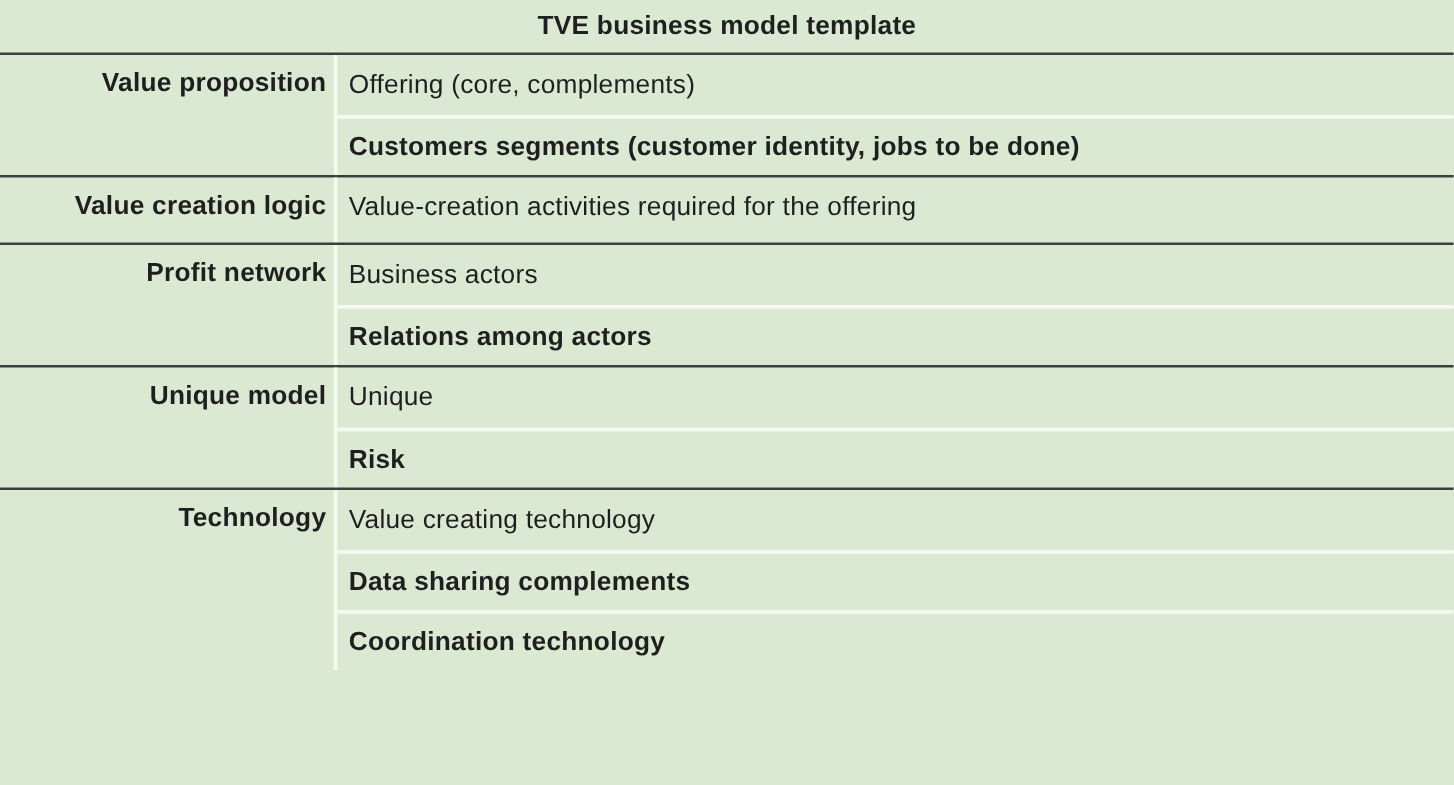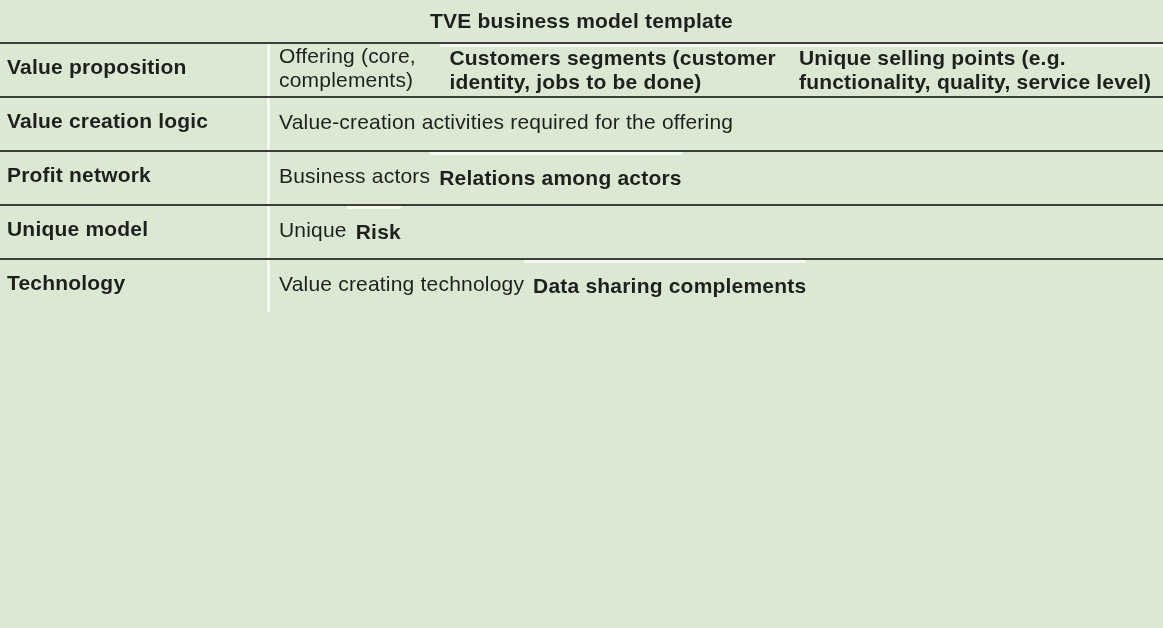--- a/index.html
+++ b/index.html
@@ -36,26 +36,27 @@
     border-top: 2px solid #3e3e3e;
   }
   .col1 {
     flex: 0 0 267px;
     width: 267px;
     box-sizing: border-box;
     padding: 11px 6px 17px 7px;
     font-size: 21px;
     font-weight: bold;
     letter-spacing: 0.2px;
+    text-align: right;
   }
   .col2 {
     flex: 1;
     border-left: 3px solid #f5faf0;
     display: flex;
-    flex-direction: row;
+    flex-direction: column;
   }
   .subrow {
     height: 48px;
     box-sizing: border-box;
     display: flex;
     align-items: center;
     padding-left: 9px;
     font-size: 21px;
     letter-spacing: 0.2px;
   }
@@ -69,21 +70,20 @@
 
 <div class="slide">
 
   <div class="title-row">TVE business model template</div>
 
   <div class="section">
     <div class="col1">Value proposition</div>
     <div class="col2">
       <div class="subrow">Offering (core, complements)</div>
       <div class="subrow">Customers segments (customer identity, jobs to be done)</div>
-      <div class="subrow">Unique selling points (e.g. functionality, quality, service level)</div>
     </div>
   </div>
 
   <div class="section">
     <div class="col1">Value creation logic</div>
     <div class="col2">
       <div class="subrow">Value-creation activities required for the offering</div>
     </div>
   </div>
 
@@ -101,16 +101,17 @@
       <div class="subrow">Unique</div>
       <div class="subrow">Risk</div>
     </div>
   </div>
 
   <div class="section">
     <div class="col1">Technology</div>
     <div class="col2">
       <div class="subrow">Value creating technology</div>
       <div class="subrow">Data sharing complements</div>
+      <div class="subrow">Coordination technology</div>
     </div>
   </div>
 
 </div>
 
 </body></html>

